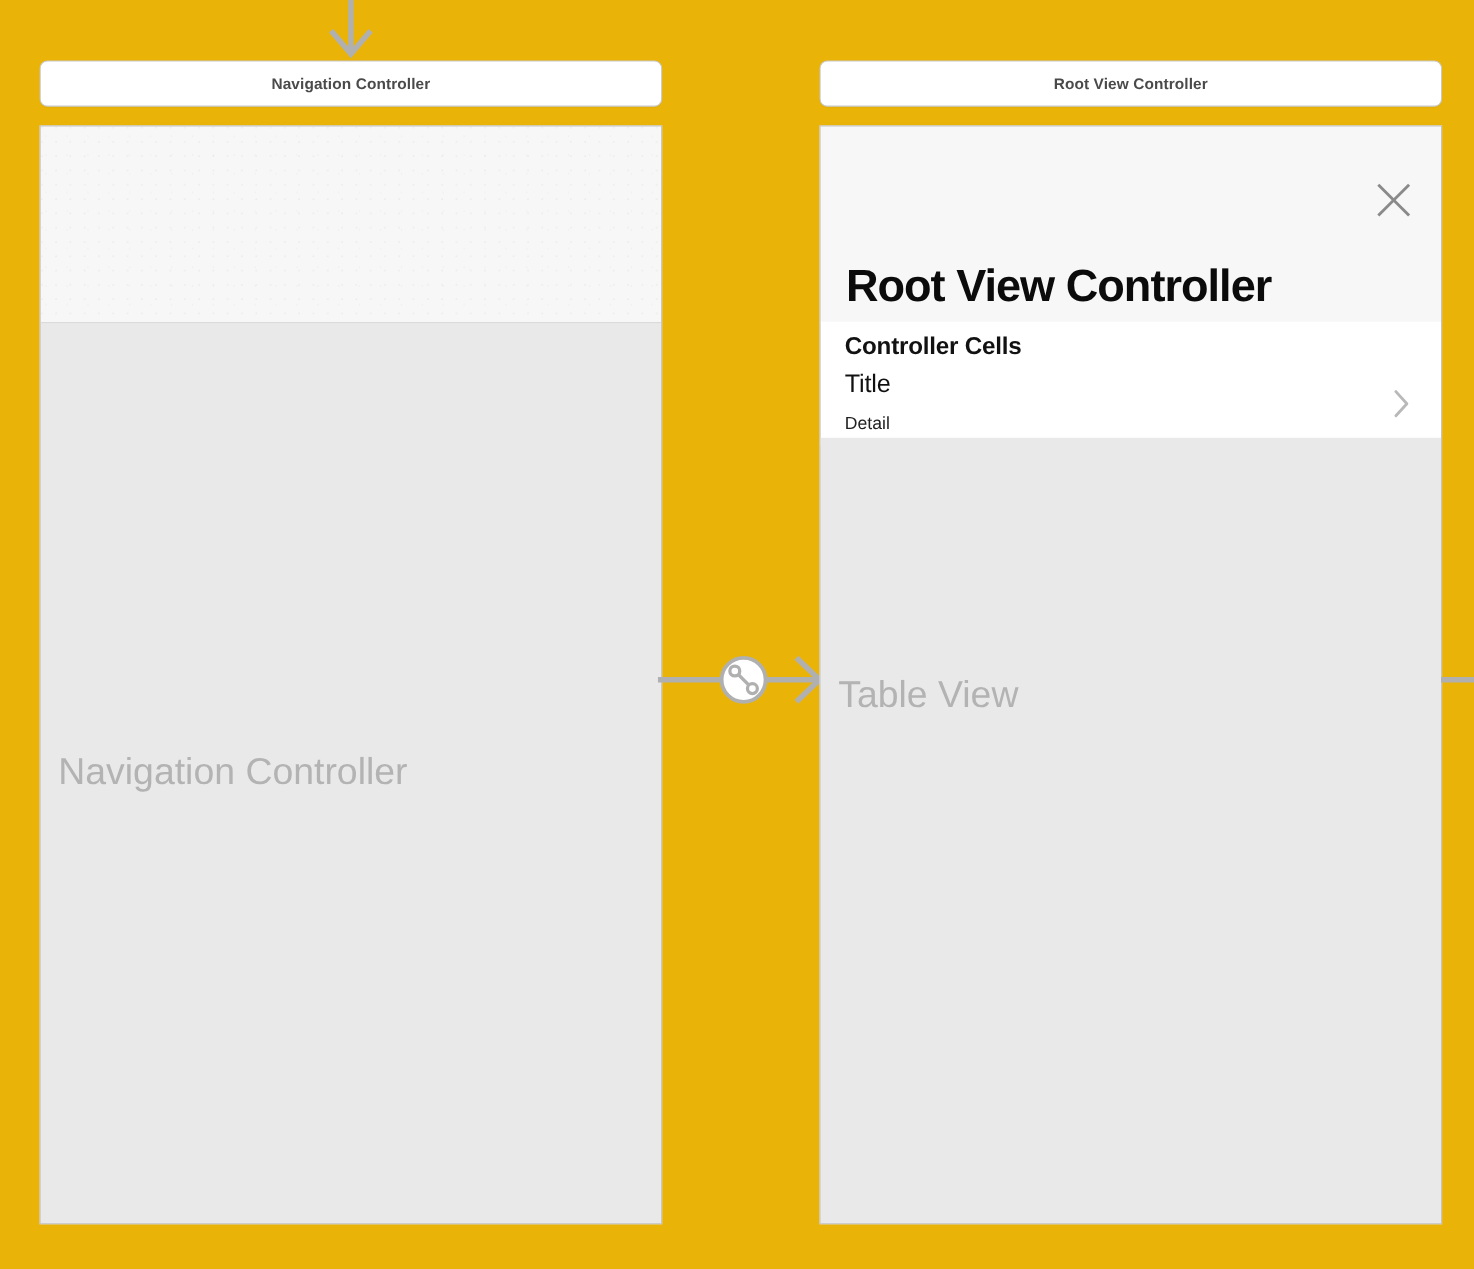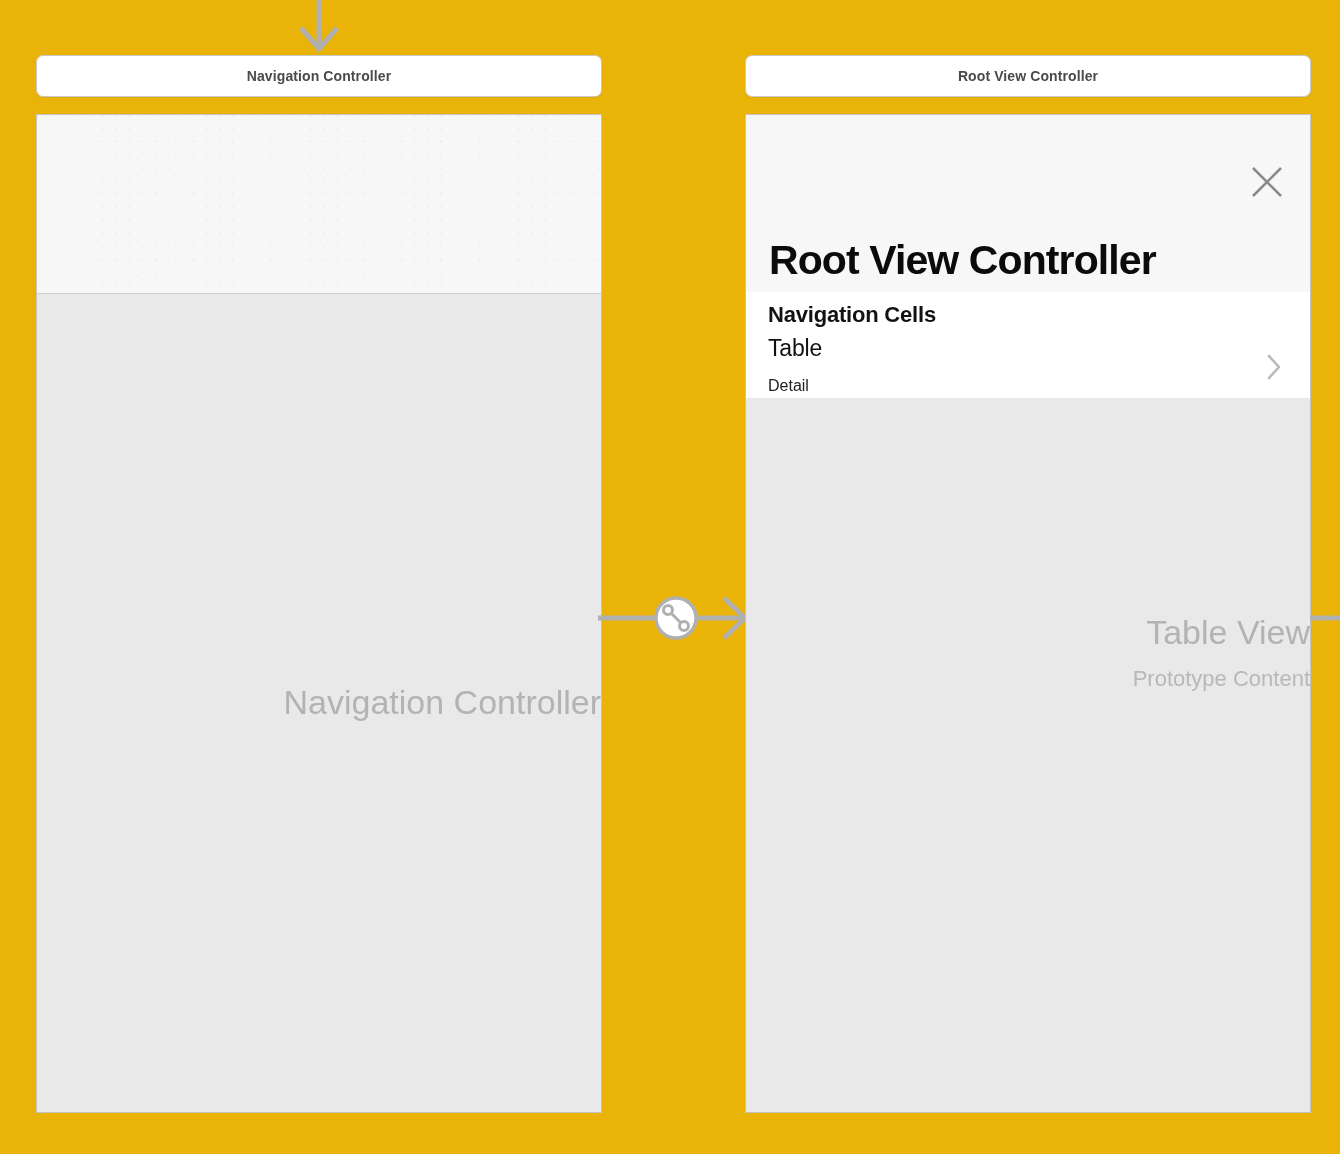--- a/index.html
+++ b/index.html
@@ -68,22 +68,22 @@
   }
 
   .scene-body {
     position: absolute;
     left: 0; right: 0; top: 179px; bottom: 0;
     background: #e9e9e9;
   }
 
   .scene-placeholder {
     position: absolute;
-    left: 4px; right: 0;
-    text-align: right;
+    left: 16px; right: 0;
+    text-align: left;
     color: #b4b4b4;
     pointer-events: none;
   }
   .scene-placeholder .ph-title {
     font-size: 34px;
     font-weight: normal;
     color: #b3b3b3;
     line-height: 1.1;
   }
   .scene-placeholder .ph-sub {
@@ -240,36 +240,35 @@
       <div class="close-icon">
         <svg width="34" height="34" viewBox="0 0 34 34" xmlns="http://www.w3.org/2000/svg">
           <line x1="3" y1="3" x2="31" y2="31" stroke="#8a8a8a" stroke-width="2.6"></line>
           <line x1="31" y1="3" x2="3" y2="31" stroke="#8a8a8a" stroke-width="2.6"></line>
         </svg>
       </div>
       <div class="large-title">Root View Controller</div>
     </div>
 
     <div class="table-section">
-      <div class="section-header">Navigation Cells</div>
+      <div class="section-header">Controller Cells</div>
       <div class="proto-cell">
-        <div class="cell-title">Table</div>
+        <div class="cell-title">Title</div>
         <div class="cell-detail">Detail</div>
         <div class="chevron-icon">
           <svg width="16" height="28" viewBox="0 0 16 28" xmlns="http://www.w3.org/2000/svg">
             <polyline points="3,3 13,14 3,25" fill="none" stroke="#b9b9b9" stroke-width="2.6" stroke-linecap="round" stroke-linejoin="round"></polyline>
           </svg>
         </div>
       </div>
     </div>
 
     <div class="table-content">
       <div class="scene-placeholder" style="top: 216px;">
         <div class="ph-title">Table View</div>
-        <div class="ph-sub">Prototype Content</div>
       </div>
     </div>
   </div>
 
   <div class="segue-right-stub">
     <svg width="30" height="14" viewBox="0 0 30 14" xmlns="http://www.w3.org/2000/svg">
       <line x1="0" y1="7" x2="30" y2="7" stroke="#b0b0b0" stroke-width="5"></line>
     </svg>
   </div>
 

